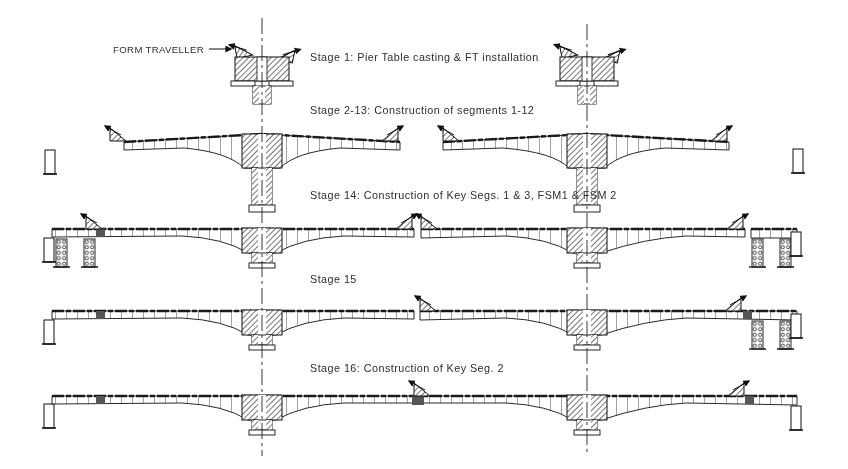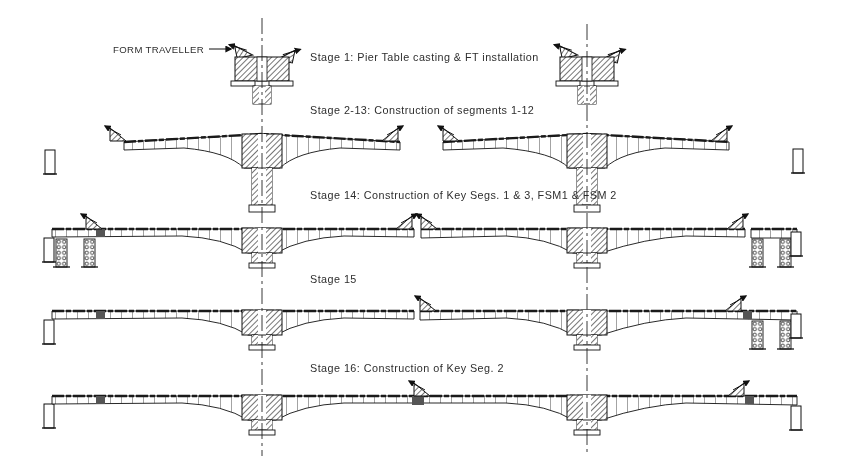--- a/index.html
+++ b/index.html
@@ -1,17 +1,17 @@
 <!DOCTYPE html>
 <html><head>
 <meta charset="utf-8">
 <style>
   html,body{margin:0;padding:0;background:#ffffff;}
   .canvas{position:relative;width:848px;height:469px;background:#fff;overflow:hidden;
-          font-family:"Liberation Sans", sans-serif;}
+          font-family:"Liberation Sans", sans-serif;border-radius:32px;}
   svg{display:block;}
   text{font-family:"Liberation Sans", sans-serif;fill:#2e2e2e;}
   .stage-label{font-size:10.8px;letter-spacing:0.45px;}
   .callout-label{font-size:9.6px;letter-spacing:0.35px;}
 </style>
 </head>
 <body>
 
 <div class="canvas">
 <svg width="848" height="469" viewBox="0 0 848 469">

